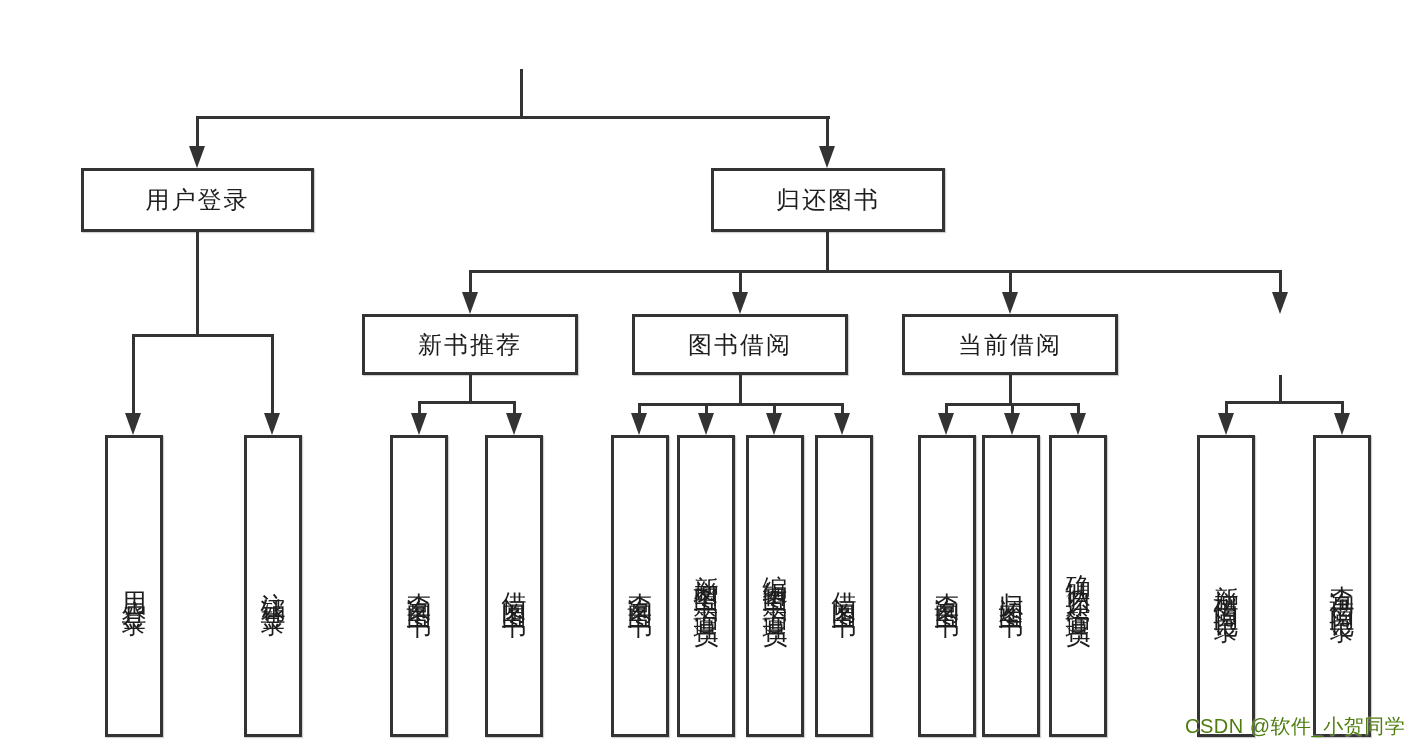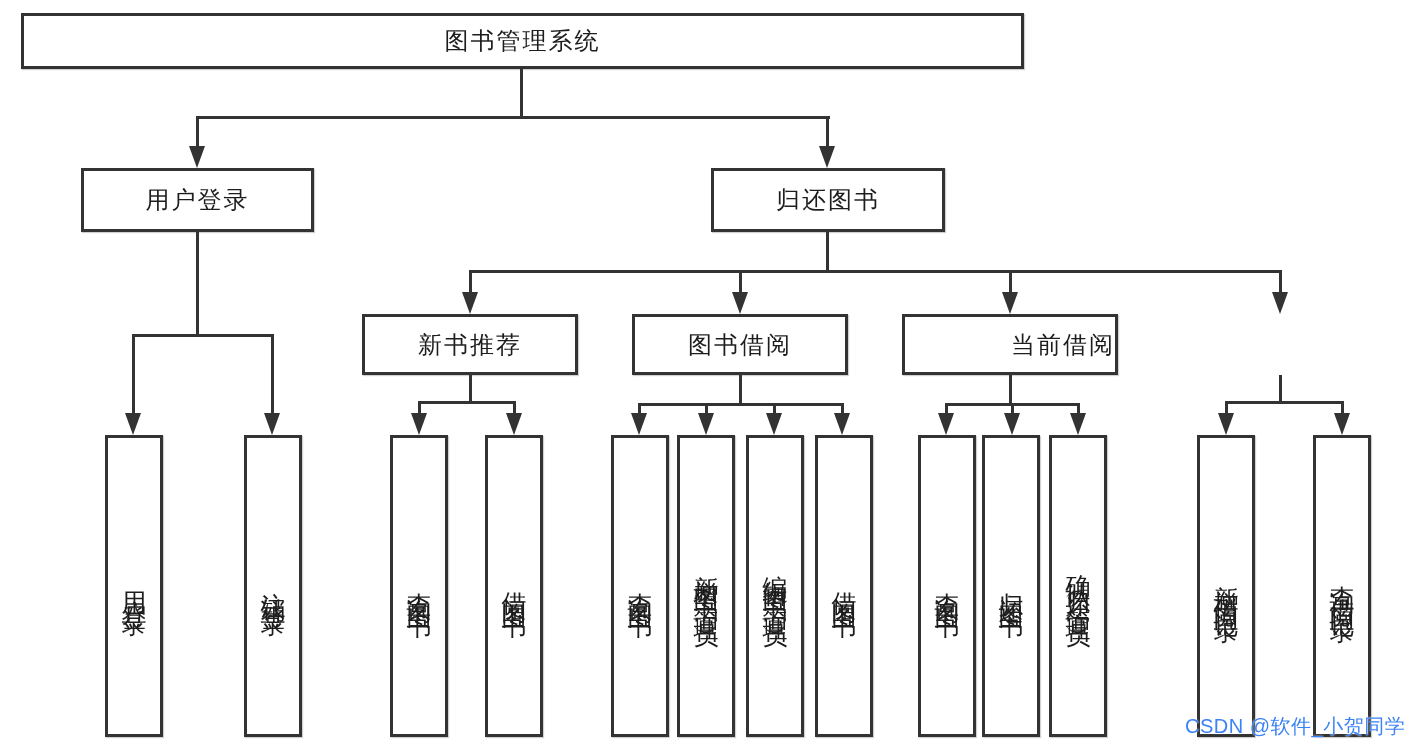--- a/index.html
+++ b/index.html
@@ -46,35 +46,32 @@
     width: 0; height: 0;
     border-left: 8px solid transparent;
     border-right: 8px solid transparent;
     border-top: 22px solid #333333;
   }
   .watermark {
     position: absolute;
     left: 1185px;
     top: 713px;
     font-size: 20px;
-    color: #3b82f6;
+    color: #4d7c0f;
     letter-spacing: 0.5px;
     text-shadow: 0 0 2px #ffffff;
     z-index: 5;
     white-space: nowrap;
   }
 </style>
 </head>
 <body>
 
 <div class="canvas">
 
-  <div class="box hlabel" style="left:21px;top:13px;width:1003px;height:56px;">
-    <span>图书管理系统</span>
-  </div>
 
   <div class="vl" style="left:520px;top:69px;height:49px;"></div>
   <div class="hl" style="left:196px;top:116px;width:634px;"></div>
   <div class="vl" style="left:196px;top:116px;height:30px;"></div>
   <div class="ar" style="left:189px;top:146px;"></div>
   <div class="vl" style="left:826px;top:116px;height:30px;"></div>
   <div class="ar" style="left:819px;top:146px;"></div>
 
   <div class="box hlabel" style="left:81px;top:168px;width:233px;height:64px;">
     <span>用户登录</span>
@@ -100,21 +97,21 @@
   <div class="ar" style="left:1002px;top:292px;"></div>
   <div class="vl" style="left:1279px;top:270px;height:22px;"></div>
   <div class="ar" style="left:1272px;top:292px;"></div>
 
   <div class="box hlabel" style="left:632px;top:314px;width:216px;height:61px;">
     <span>图书借阅</span>
   </div>
   <div class="box hlabel" style="left:362px;top:314px;width:216px;height:61px;">
     <span>新书推荐</span>
   </div>
-  <div class="box hlabel" style="left:902px;top:314px;width:216px;height:61px;justify-content:flex-end;">
+  <div class="box hlabel" style="left:902px;top:314px;width:216px;height:61px;">
     <span>当前借阅</span>
   </div>
 
   <div class="vl" style="left:469px;top:375px;height:28px;"></div>
   <div class="hl" style="left:418px;top:401px;width:98px;"></div>
   <div class="vl" style="left:418px;top:401px;height:12px;"></div>
   <div class="ar" style="left:411px;top:413px;"></div>
   <div class="vl" style="left:513px;top:401px;height:12px;"></div>
   <div class="ar" style="left:506px;top:413px;"></div>
 

